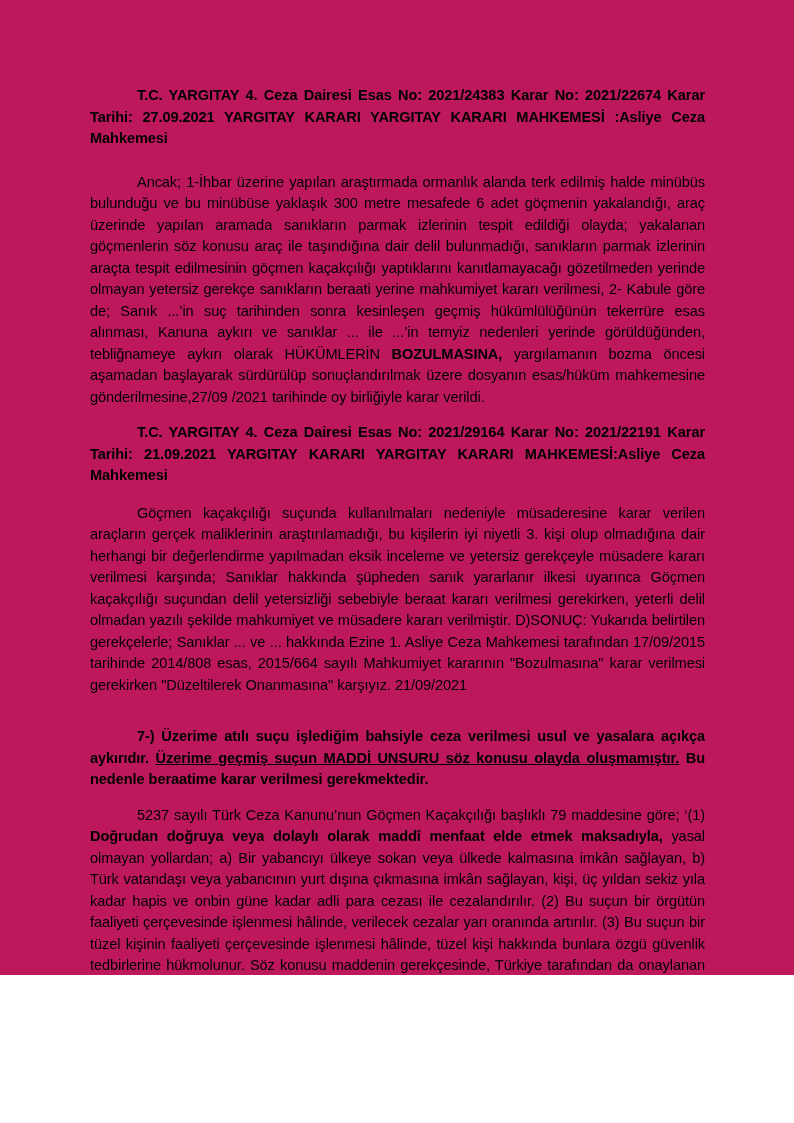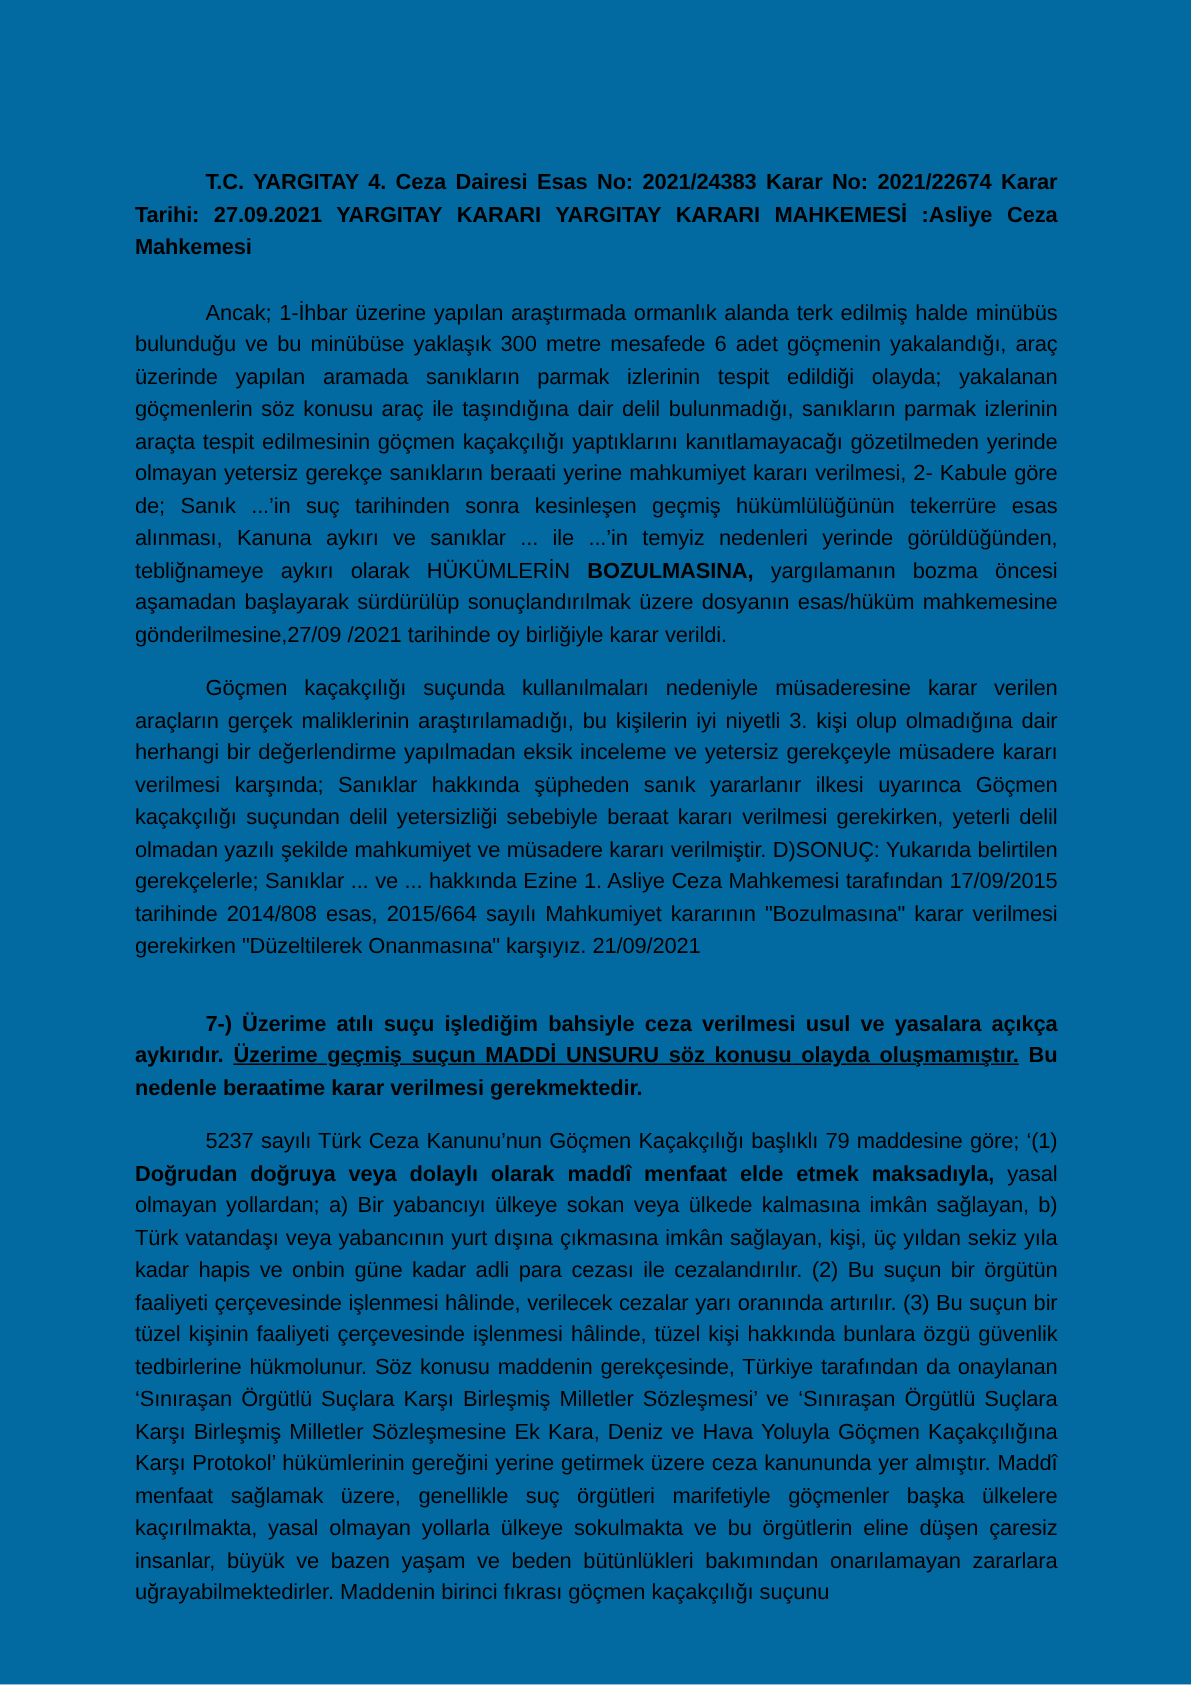--- a/index.html
+++ b/index.html
@@ -3,24 +3,24 @@
 <meta charset="utf-8">
 <style>
   html, body {
     margin: 0;
     padding: 0;
     background: #ffffff;
   }
   .page {
     position: relative;
     width: 794px;
-    height: 1123px;
-    background: #0369a1;
+    height: 975px;
+    background: #be185d;
     box-sizing: border-box;
-    padding: 112px 89px 0 90px;
+    padding: 85px 89px 0 90px;
     overflow: hidden;
     font-family: "Liberation Sans", sans-serif;
     color: #000000;
   }
   .para {
     font-size: 14.6px;
     line-height: 21.5px;
     letter-spacing: -0.1px;
     text-align: justify;
     text-indent: 47px;
@@ -44,20 +44,21 @@
 </style>
 </head>
 <body>
 
 <div class="page">
 
   <p class="para heading"><span class="b">T.C. YARGITAY 4. Ceza Dairesi Esas No: 2021/24383  Karar No: 2021/22674  Karar Tarihi: 27.09.2021  YARGITAY KARARI YARGITAY KARARI MAHKEMESİ :Asliye Ceza Mahkemesi</span></p>
 
   <p class="para"><span>Ancak; 1-İhbar üzerine yapılan araştırmada ormanlık alanda terk edilmiş halde minübüs bulunduğu ve bu minübüse yaklaşık 300 metre mesafede 6 adet göçmenin yakalandığı, araç üzerinde yapılan aramada sanıkların parmak izlerinin tespit edildiği olayda; yakalanan göçmenlerin söz konusu araç ile taşındığına dair delil bulunmadığı, sanıkların parmak izlerinin araçta tespit edilmesinin göçmen kaçakçılığı yaptıklarını kanıtlamayacağı gözetilmeden yerinde olmayan yetersiz gerekçe sanıkların beraati yerine mahkumiyet kararı verilmesi, 2- Kabule göre de; Sanık ...’in suç tarihinden sonra kesinleşen geçmiş hükümlülüğünün tekerrüre esas alınması, Kanuna aykırı ve sanıklar ... ile ...’in temyiz nedenleri yerinde görüldüğünden, tebliğnameye aykırı olarak HÜKÜMLERİN </span><span class="b">BOZULMASINA,</span><span> yargılamanın bozma öncesi aşamadan başlayarak sürdürülüp sonuçlandırılmak üzere dosyanın esas/hüküm mahkemesine gönderilmesine,27/09 /2021 tarihinde oy birliğiyle karar verildi.</span></p>
 
+  <p class="para heading heading-2"><span class="b">T.C. YARGITAY 4. Ceza Dairesi Esas No: 2021/29164  Karar No: 2021/22191  Karar Tarihi: 21.09.2021  YARGITAY KARARI YARGITAY KARARI MAHKEMESİ:Asliye Ceza Mahkemesi</span></p>
 
   <p class="para"><span>Göçmen kaçakçılığı suçunda kullanılmaları nedeniyle müsaderesine karar verilen araçların gerçek maliklerinin araştırılamadığı, bu kişilerin iyi niyetli 3. kişi olup olmadığına dair herhangi bir değerlendirme yapılmadan eksik inceleme ve yetersiz gerekçeyle müsadere kararı verilmesi karşında; Sanıklar hakkında şüpheden sanık yararlanır ilkesi uyarınca Göçmen kaçakçılığı suçundan delil yetersizliği sebebiyle beraat kararı verilmesi gerekirken, yeterli delil olmadan yazılı şekilde mahkumiyet ve müsadere kararı verilmiştir. D)SONUÇ: Yukarıda belirtilen gerekçelerle; Sanıklar ... ve ... hakkında Ezine 1. Asliye Ceza Mahkemesi tarafından 17/09/2015 tarihinde 2014/808 esas, 2015/664  sayılı Mahkumiyet kararının "Bozulmasına" karar verilmesi gerekirken "Düzeltilerek Onanmasına" karşıyız. 21/09/2021</span></p>
 
   <p class="para emphasis-para"><span class="b">7-) Üzerime atılı suçu işlediğim bahsiyle ceza verilmesi usul ve yasalara açıkça aykırıdır. </span><span class="b u">Üzerime geçmiş suçun MADDİ UNSURU söz konusu olayda oluşmamıştır.</span><span class="b"> Bu nedenle beraatime karar verilmesi gerekmektedir.</span></p>
 
   <p class="para"><span>5237 sayılı Türk Ceza Kanunu’nun Göçmen Kaçakçılığı başlıklı 79 maddesine göre; ‘(1) </span><span class="b">Doğrudan doğruya veya dolaylı olarak maddî menfaat elde etmek maksadıyla,</span><span> yasal olmayan yollardan; a) Bir yabancıyı ülkeye sokan veya ülkede kalmasına imkân sağlayan, b) Türk vatandaşı veya yabancının yurt dışına çıkmasına imkân sağlayan, kişi, üç yıldan sekiz yıla kadar hapis ve onbin güne kadar adli para cezası ile cezalandırılır. (2) Bu suçun bir örgütün faaliyeti çerçevesinde işlenmesi hâlinde, verilecek cezalar yarı oranında artırılır. (3) Bu suçun bir tüzel kişinin faaliyeti çerçevesinde işlenmesi hâlinde, tüzel kişi hakkında bunlara özgü güvenlik tedbirlerine hükmolunur. Söz konusu maddenin gerekçesinde, Türkiye tarafından da onaylanan ‘Sınıraşan Örgütlü Suçlara Karşı Birleşmiş Milletler Sözleşmesi’ ve ‘Sınıraşan Örgütlü Suçlara Karşı Birleşmiş Milletler Sözleşmesine Ek Kara, Deniz ve Hava Yoluyla Göçmen Kaçakçılığına Karşı Protokol’ hükümlerinin gereğini yerine getirmek üzere ceza kanununda yer almıştır. Maddî menfaat sağlamak üzere, genellikle suç örgütleri marifetiyle göçmenler başka ülkelere kaçırılmakta, yasal olmayan yollarla ülkeye sokulmakta ve bu örgütlerin eline düşen çaresiz insanlar, büyük ve bazen yaşam ve beden bütünlükleri bakımından onarılamayan zararlara uğrayabilmektedirler. Maddenin birinci fıkrası göçmen kaçakçılığı suçunu</span></p>
 
 </div>
 
 </body></html>

